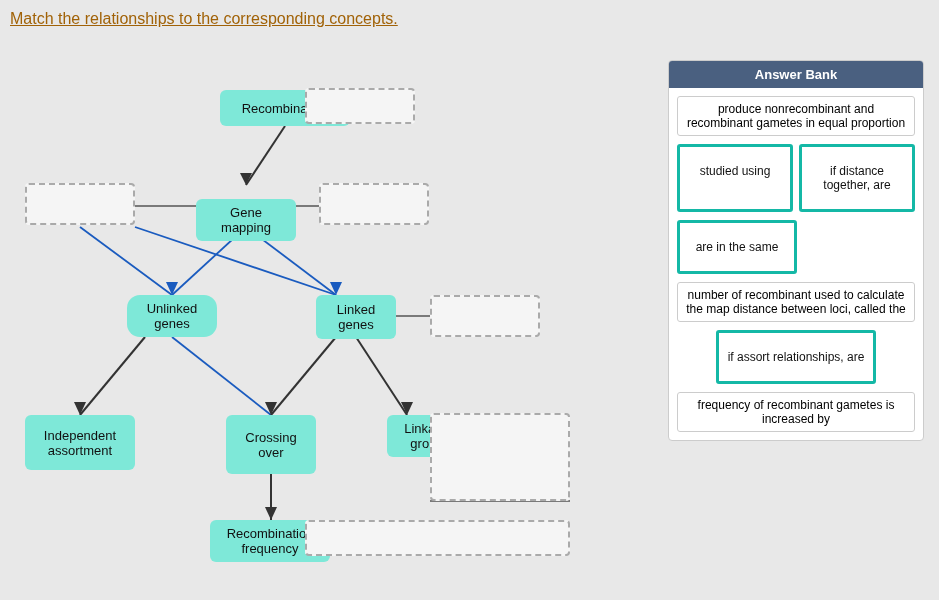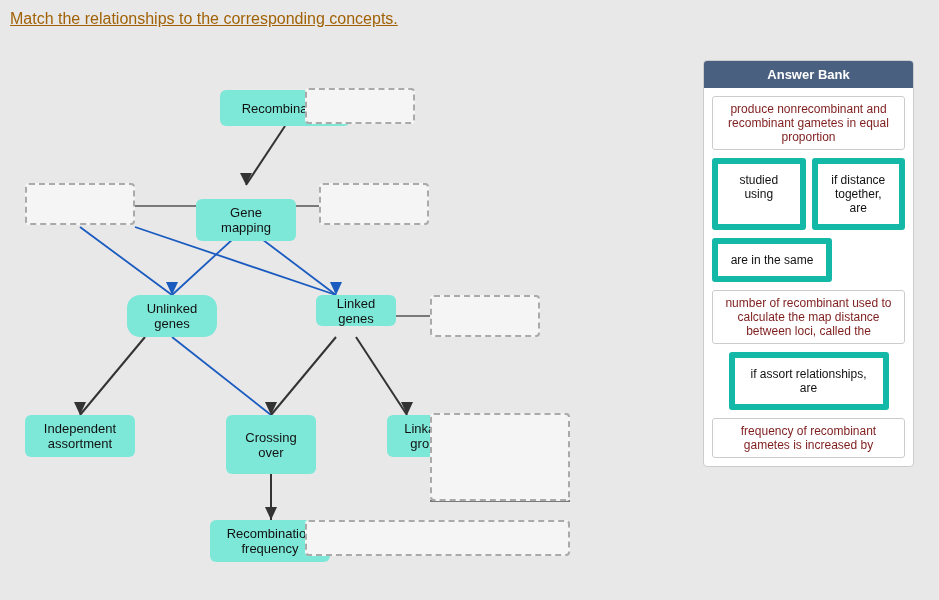--- a/index.html
+++ b/index.html
@@ -31,22 +31,22 @@
       position: absolute;
       top: 30px;
       left: 0;
       width: 640px;
       height: 570px;
     }
     
     .answer-bank {
       position: absolute;
       top: 60px;
-      right: 25px;
-      width: 211px;
+      right: 15px;
+      width: 256px;
       background: white;
       border: 1px solid #ccc;
       border-radius: 4px;
       overflow: hidden;
     }
     .answer-bank-header {
       background: #4a6080;
       color: white;
       text-align: center;
       padding: 6px 8px;
@@ -54,36 +54,36 @@
       font-size: 13px;
     }
     .answer-bank-body {
       padding: 8px;
       display: flex;
       flex-direction: column;
       gap: 8px;
     }
     .answer-item {
       background: white;
-      border: 6px solid #14b8a6;
+      border: 3px solid #14b8a6;
       border-radius: 3px;
-      padding: 9px 8px;
+      padding: 17px 8px;
       text-align: center;
       font-size: 12px;
       color: #111;
       cursor: grab;
     }
     .answer-item-wide {
       background: white;
       border: 1px solid #ccc;
       border-radius: 3px;
       padding: 5px 8px;
       text-align: center;
       font-size: 12px;
-      color: #7f1d1d;
+      color: #000000;
       cursor: grab;
     }
     .answer-row {
       display: flex;
       gap: 6px;
     }
     .answer-row .answer-item {
       flex: 1;
     }
 
@@ -173,23 +173,23 @@
 
       <line x1="271" y1="509" x2="305" y2="509" stroke="#555" stroke-width="1.5"></line>
     </svg>
 
     <div class="node" style="left:220px; top:60px; width:130px; height:36px;">Recombination</div>
 
     <div class="node" style="left:196px; top:169px; width:100px; height:42px; white-space:pre-line;">Gene<br>mapping</div>
 
     <div class="node" style="left:127px; top:265px; width:90px; height:42px; white-space:pre-line;border-radius:13px;">Unlinked<br>genes</div>
 
-    <div class="node" style="left:316px; top:265px; width:80px; height:31px; white-space:pre-line;">Linked<br>genes</div>
-
-    <div class="node" style="left:25px; top:385px; width:110px; height:42px; white-space:pre-line;">Independent<br>assortment</div>
+    <div class="node" style="left:316px; top:265px; width:80px; height:44px; white-space:pre-line;">Linked<br>genes</div>
+
+    <div class="node" style="left:25px; top:385px; width:110px; height:55px; white-space:pre-line;">Independent<br>assortment</div>
 
     <div class="node" style="left:226px; top:385px; width:90px; height:59px; white-space:pre-line;">Crossing<br>over</div>
 
     <div class="node" style="left:387px; top:385px; width:80px; height:42px; white-space:pre-line;">Linkage<br>group</div>
 
     <div class="node" style="left:210px; top:490px; width:120px; height:42px; white-space:pre-line;">Recombination<br>frequency</div>
 
     <div class="drop-box" style="left:305px; top:58px; width:110px; height:36px;"></div>
 
     <div class="drop-box" style="left:319px; top:153px; width:110px; height:42px;"></div>

